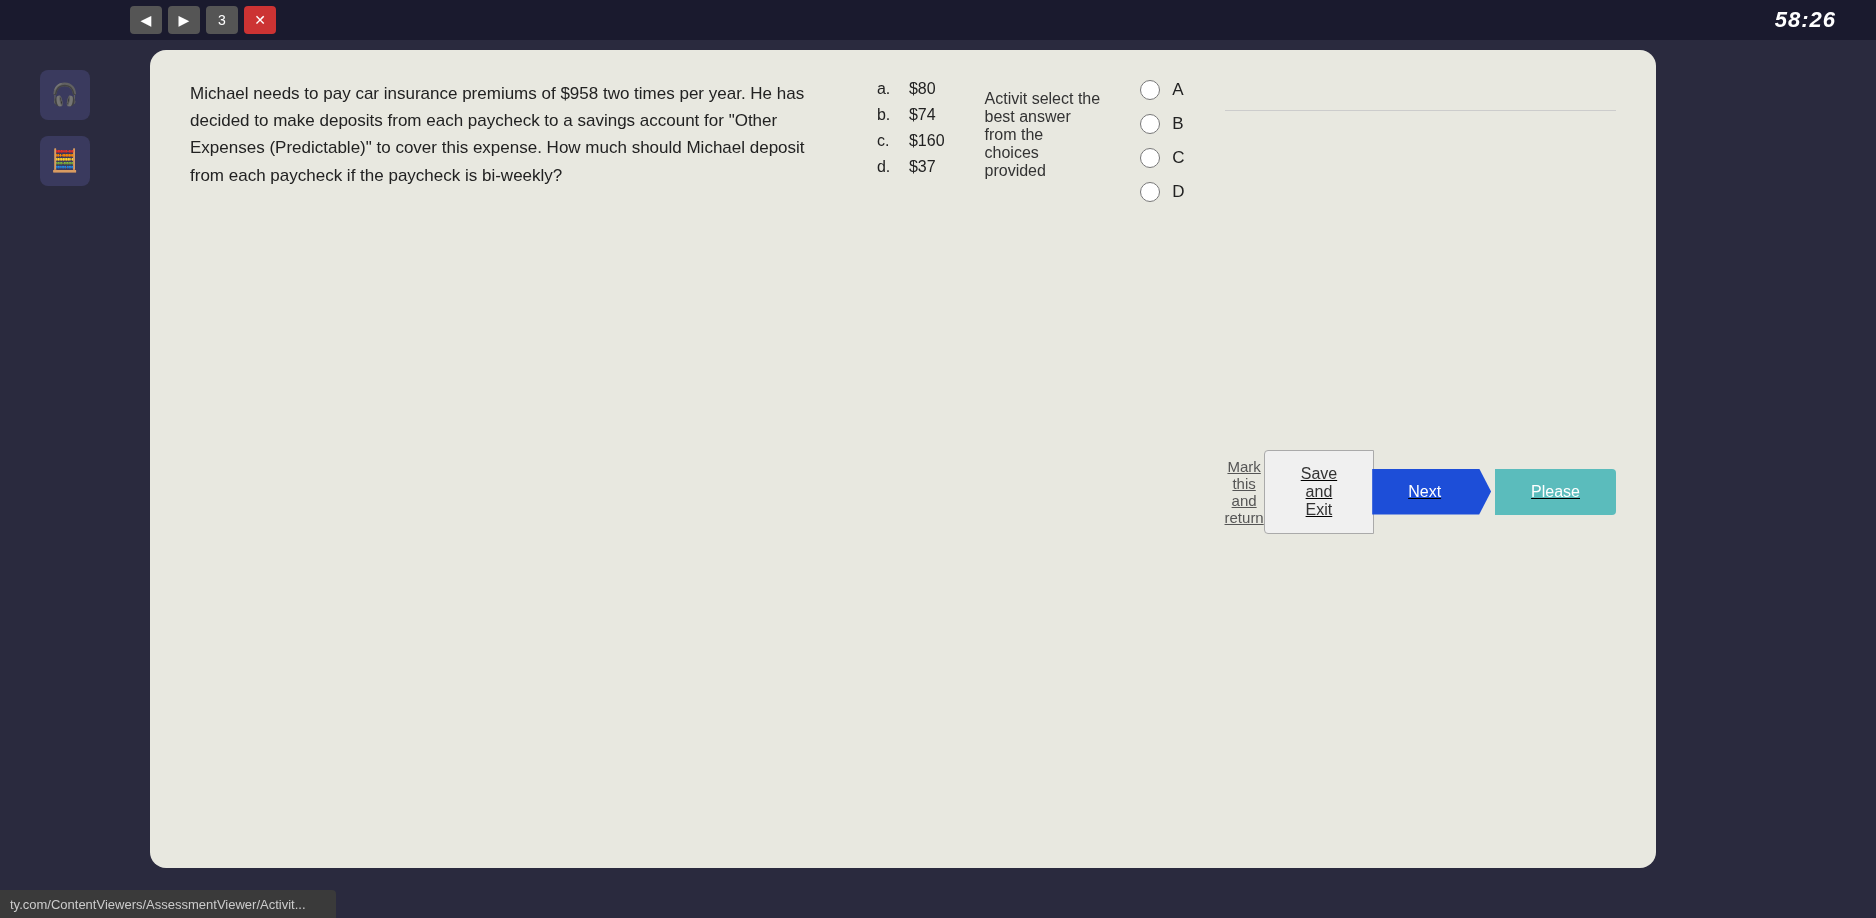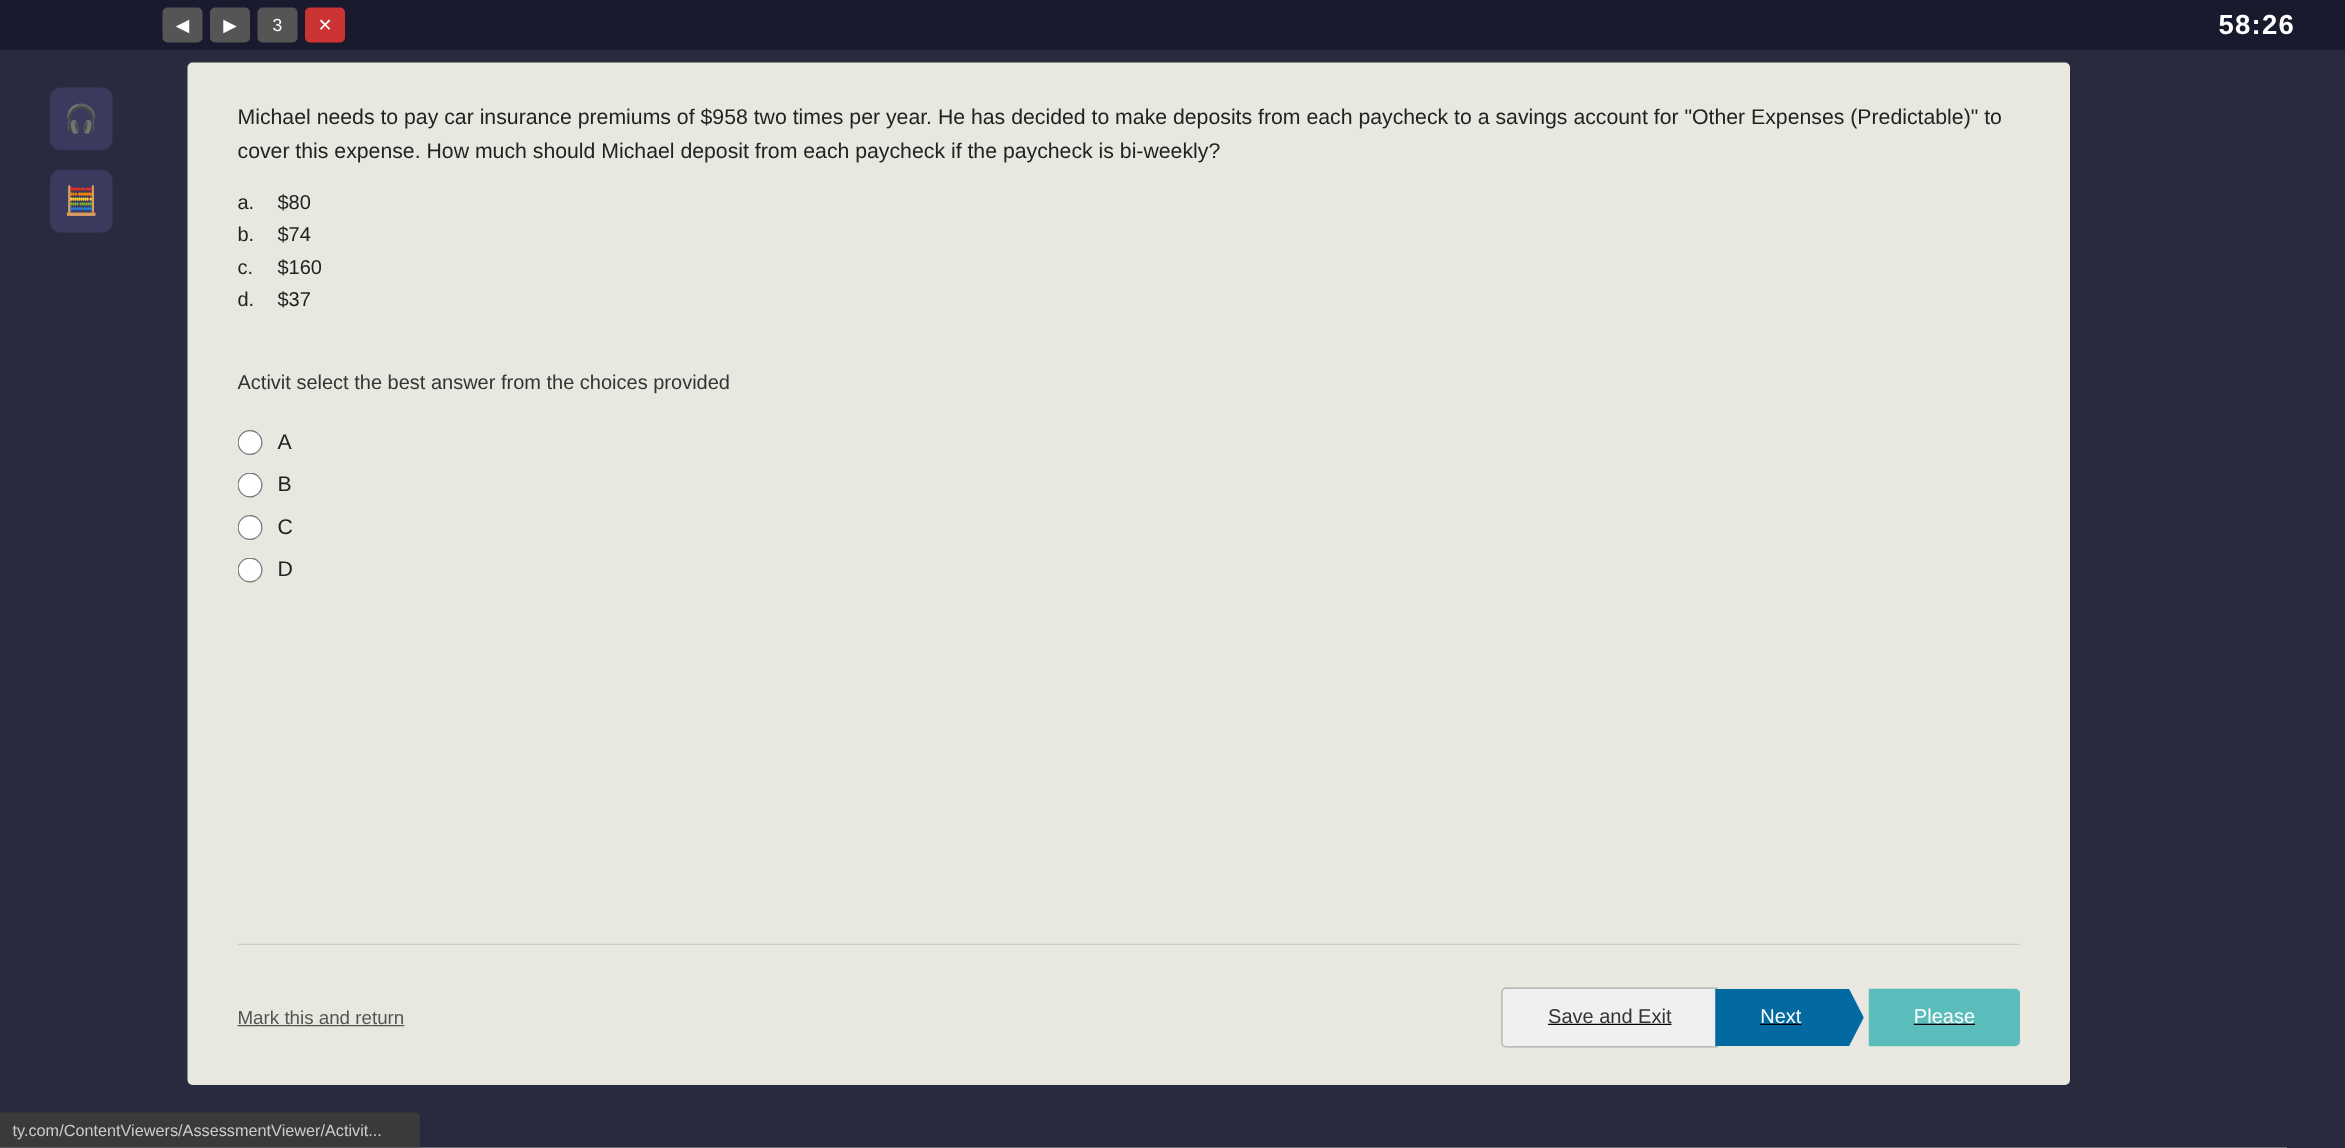--- a/index.html
+++ b/index.html
@@ -30,20 +30,21 @@
       align-items: center;
       justify-content: flex-end;
       padding: 0 40px;
     }
 
     .timer {
       color: #ffffff;
       font-size: 22px;
       font-weight: bold;
       letter-spacing: 1px;
+      font-style: italic;
     }
 
     .sidebar {
       position: absolute;
       left: 40px;
       top: 50px;
       width: 80px;
       display: flex;
       flex-direction: column;
       gap: 16px;
@@ -63,24 +64,25 @@
       cursor: pointer;
     }
 
     .main-content {
       position: absolute;
       left: 150px;
       top: 50px;
       right: 220px;
       bottom: 50px;
       background: #e8e8e0;
-      border-radius: 4px;
+      border-radius: 16px;
       padding: 30px 40px;
       display: flex;
-      flex-direction: column;
+      flex-direction: row;
+      gap: 40px;
     }
 
     .question-text {
       font-size: 17px;
       color: #222;
       line-height: 1.6;
       margin-bottom: 20px;
     }
 
     .choices {
@@ -160,21 +162,21 @@
       background: #f0f0f0;
       border: 1px solid #aaa;
       font-size: 16px;
       color: #333;
       cursor: pointer;
       border-radius: 4px 0 0 4px;
     }
 
     .btn-next {
       padding: 14px 36px;
-      background: #0369a1;
+      background: #1d4ed8;
       border: none;
       font-size: 16px;
       color: #fff;
       cursor: pointer;
       clip-path: polygon(0 0, 90% 0, 100% 50%, 90% 100%, 0 100%);
       padding-right: 50px;
       margin-left: -2px;
       position: relative;
       z-index: 2;
     }

